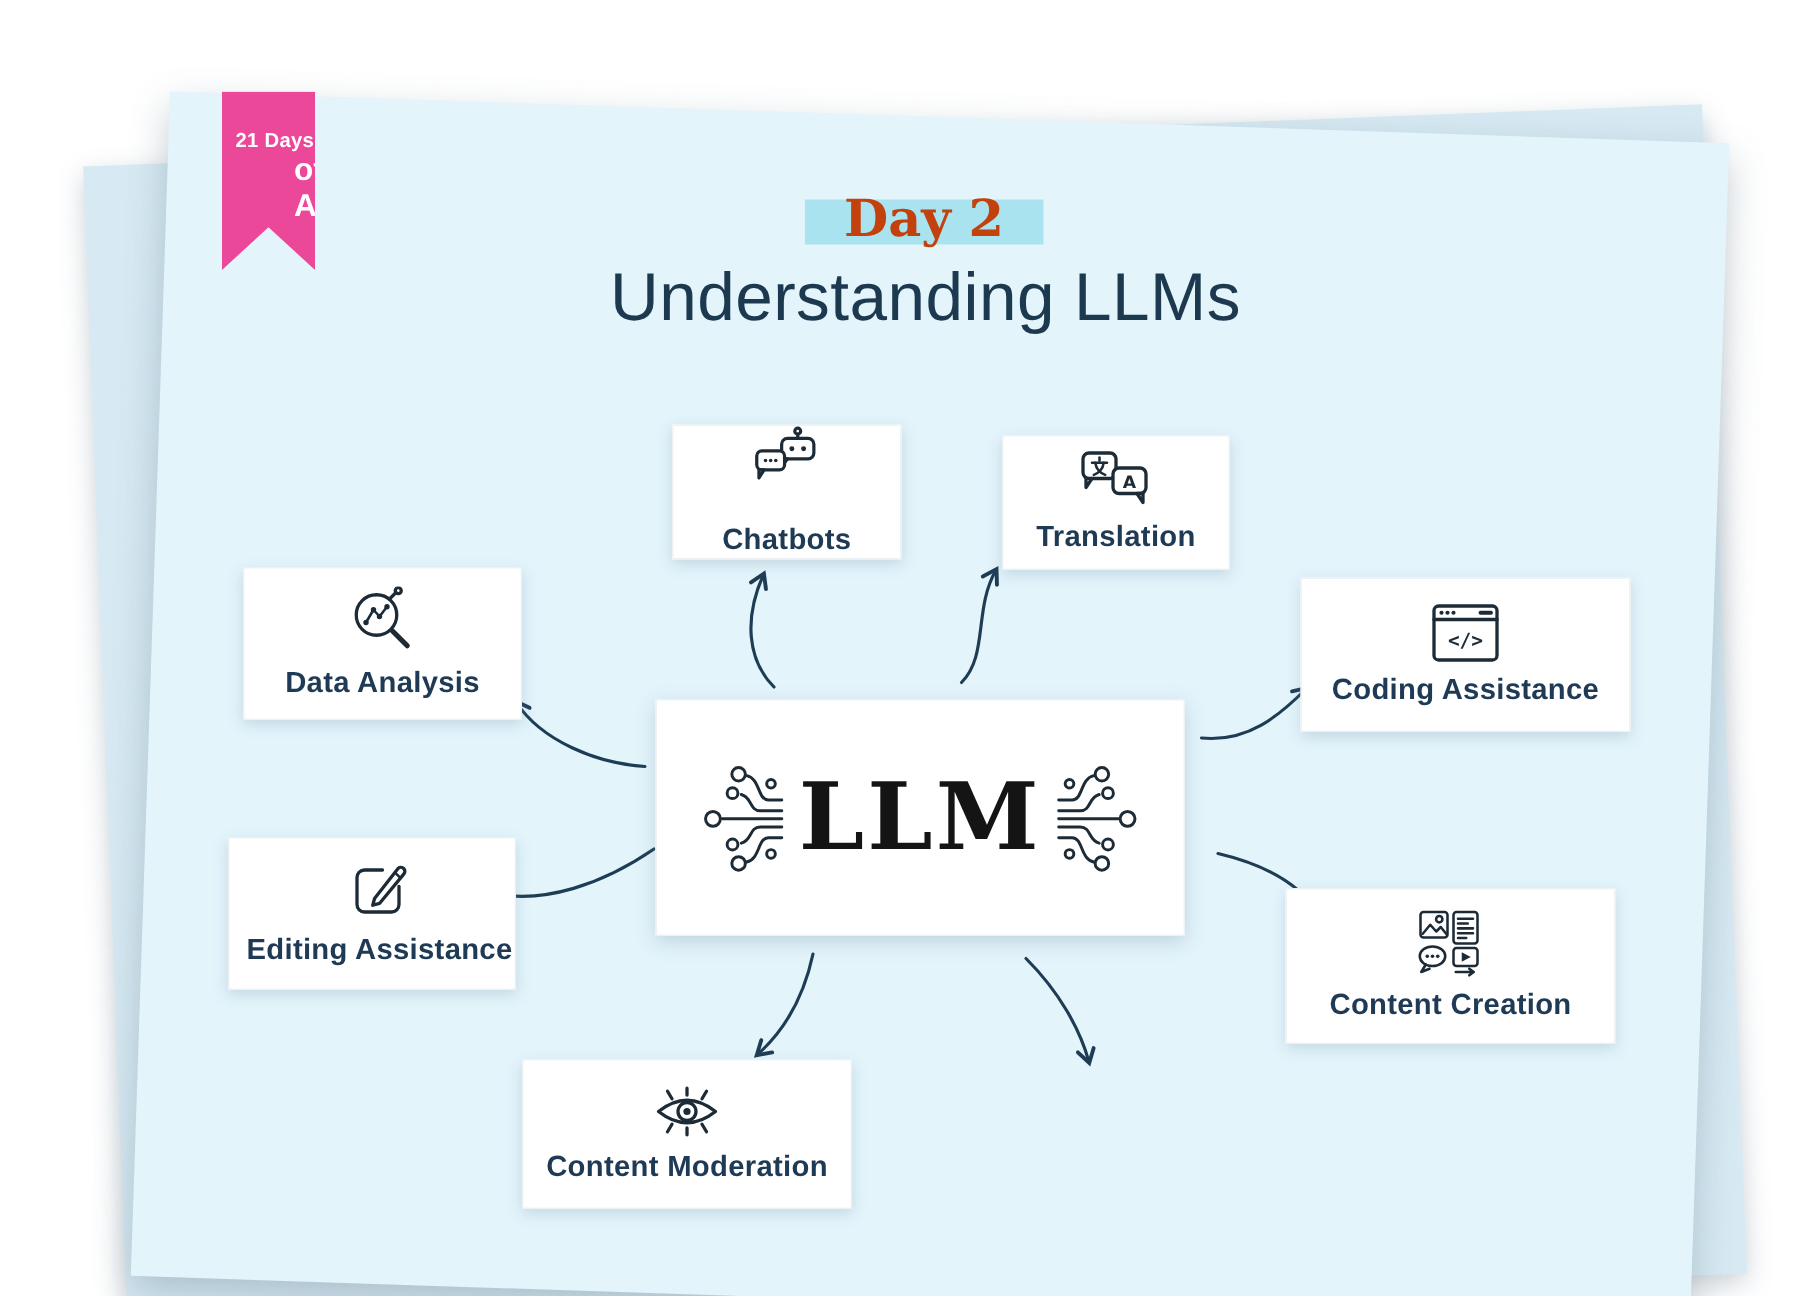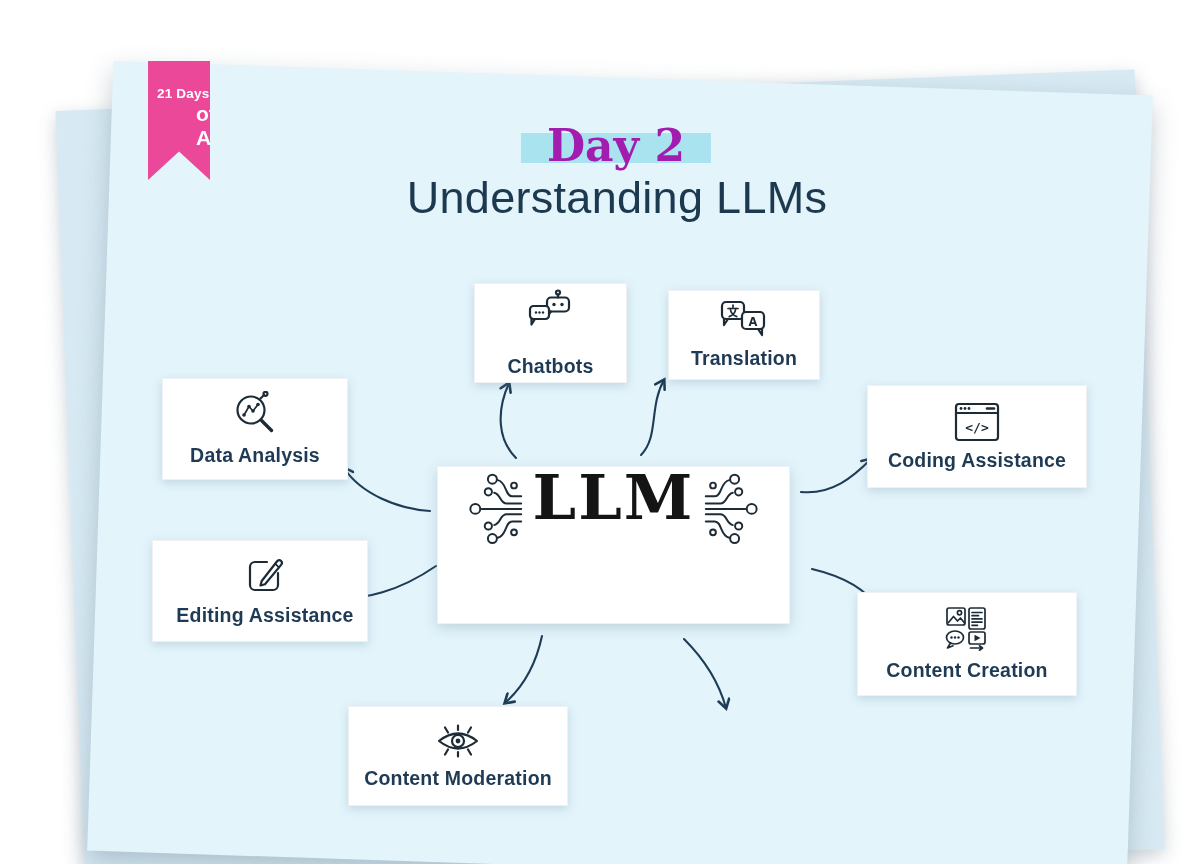--- a/index.html
+++ b/index.html
@@ -20,46 +20,46 @@
   .ribbon{position:absolute;left:148px;top:61px;width:62px;height:119px;
     background:#ec4899;color:#ffffff;
     clip-path:polygon(0 0,100% 0,100% 100%,50% 76%,0 100%);
     padding:25px 0 0 9px;box-sizing:border-box;line-height:1.15;}
   .ribbon .l1{font-size:13.5px;font-weight:700;letter-spacing:.2px;}
   .ribbon .l2{font-size:21px;font-weight:700;margin-left:39px;}
 
   
   .day-badge{position:absolute;left:616px;top:133px;transform:translateX(-50%);
     height:30px;background:#a9e3ef;padding:0 26px;display:flex;align-items:flex-end;justify-content:center;overflow:visible;}
-  .day-badge span{font-family:"DejaVu Serif",serif;font-weight:700;font-size:44px;
-    line-height:34px;color:#a21caf;white-space:nowrap;margin-top:20px;}
+  .day-badge span{font-family:"DejaVu Serif",serif;font-weight:700;font-size:34px;
+    line-height:34px;color:#c2410c;white-space:nowrap;margin-top:20px;}
   .title{position:absolute;left:617px;top:172px;transform:translateX(-50%);
     font-size:45px;font-weight:500;color:#1c3950;letter-spacing:.3px;white-space:nowrap;}
 
   
   .card{position:absolute;background:#ffffff;border:1px solid #eef2f5;box-sizing:border-box;
     box-shadow:0 3px 9px rgba(110,140,160,.28);
     display:flex;flex-direction:column;align-items:center;justify-content:center;gap:7px;}
   .card .label{font-size:19.5px;font-weight:700;color:#1e3a54;letter-spacing:.2px;white-space:nowrap;}
   .card svg{display:block;}
 
-  .n-chatbots{left:474px;top:283px;width:153px;height:100px;gap:24px;}
+  .n-chatbots{left:448px;top:283px;width:153px;height:90px;gap:24px;}
   .n-translation{left:668px;top:290px;width:152px;height:90px;}
   .n-data{left:162px;top:378px;width:186px;height:102px;}
   .n-coding{left:867px;top:385px;width:220px;height:103px;}
-  .n-editing{left:152px;top:540px;width:216px;height:102px;padding-left:10px;}
+  .n-editing{left:152px;top:558px;width:192px;height:102px;padding-left:10px;}
   .n-creation{left:857px;top:592px;width:220px;height:104px;align-items:center;}
   .n-moderation{left:348px;top:706px;width:220px;height:100px;}
   .n-sentiment{left:649px;top:712px;width:219px;height:106px;}
 
   
   .center-box{position:absolute;left:437px;top:466px;width:353px;height:158px;
     background:#ffffff;border:1px solid #eef2f5;box-sizing:border-box;
     box-shadow:0 4px 12px rgba(110,140,160,.30);
-    display:flex;align-items:flex-start;justify-content:center;gap:10px;}
+    display:flex;align-items:center;justify-content:center;gap:10px;}
   .llm-text{font-family:"DejaVu Serif",serif;font-weight:700;font-size:62px;
     letter-spacing:2px;color:#141414;line-height:1;}
 
   .arrows{position:absolute;left:0;top:0;pointer-events:none;}
 
   .ink{stroke:#1d2b36;fill:none;stroke-width:2.2;stroke-linecap:round;stroke-linejoin:round;}
   .ink-thin{stroke:#1d2b36;fill:none;stroke-width:1.7;stroke-linecap:round;stroke-linejoin:round;}
   .ink-fill{fill:#1d2b36;stroke:none;}
   .white-fill{fill:#ffffff;}
 </style>

